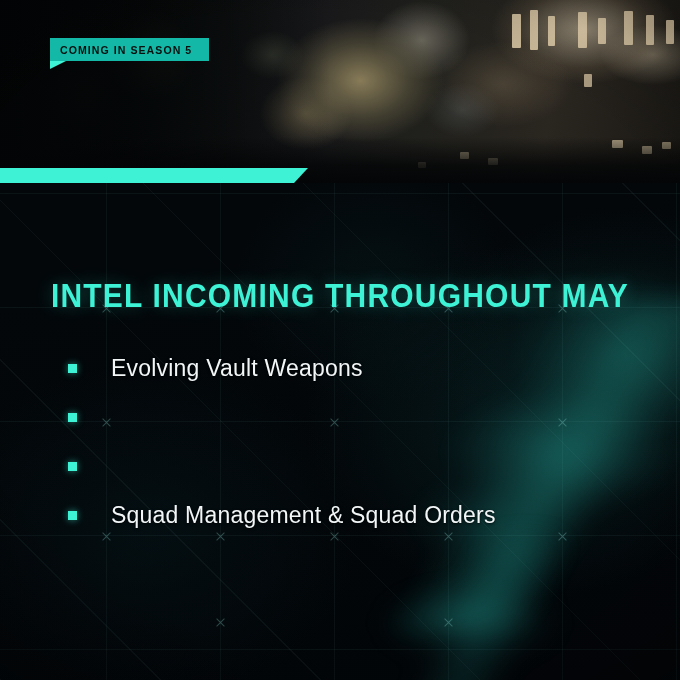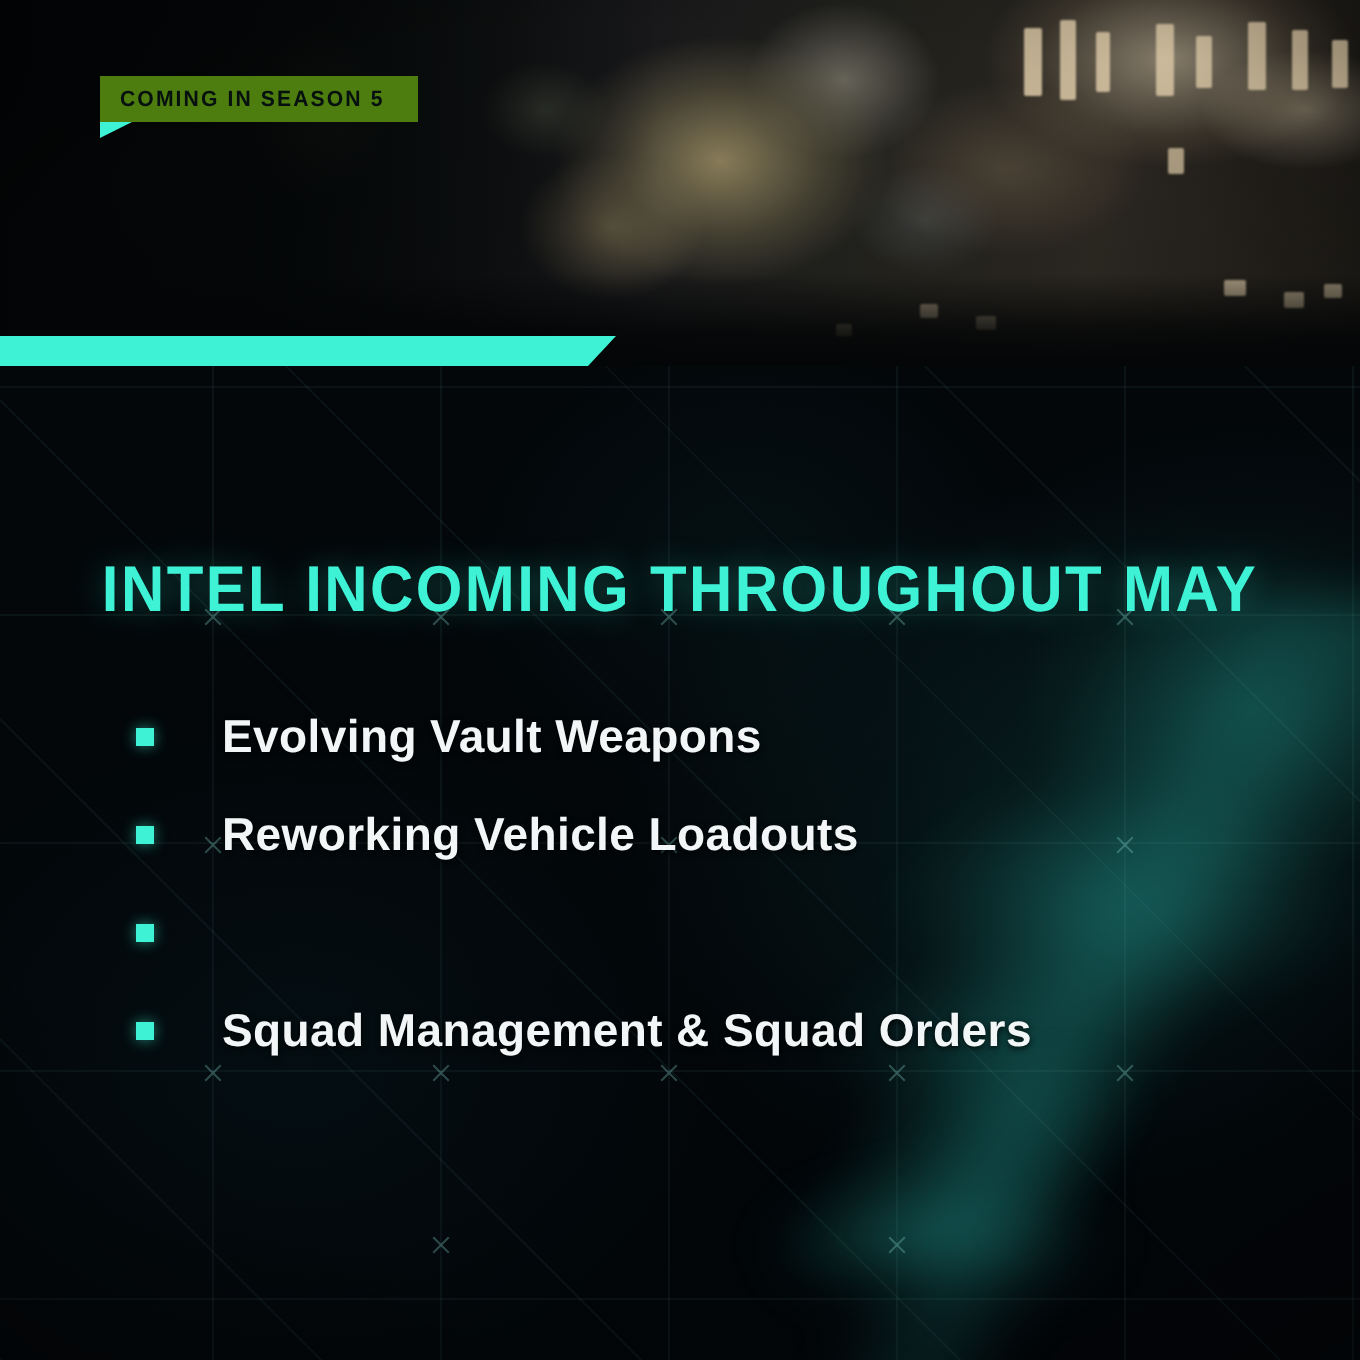--- a/index.html
+++ b/index.html
@@ -110,21 +110,21 @@
   }
   .hero-bottom-fade {
     position:absolute; left:0; bottom:0; width:680px; height:46px;
     background:linear-gradient(to bottom, rgba(0,0,0,0) 0%, rgba(2,4,5,.80) 62%, #030507 100%);
   }
 
   
   .season-badge {
     position:absolute; left:50px; top:38px;
     height:23px;
-    background:#4d7c0f;
+    background:#14b8a6;
     display:flex; align-items:center;
     padding:0 11px 0 10px;
     z-index:6;
   }
   .season-badge .txt {
     font-family:"Liberation Sans", sans-serif;
     font-size:11px; font-weight:bold;
     letter-spacing:1.1px;
     color:#05100f;
     white-space:nowrap;
@@ -196,21 +196,21 @@
   .bullet-sq {
     width:9px; height:9px;
     background:#3ef2d6;
     flex:0 0 9px;
     margin-right:34px;
     box-shadow:0 0 7px rgba(62,242,214,.55);
   }
   .bullet-txt {
     font-family:"Liberation Sans", sans-serif;
     font-size:23px;
-    font-weight:bold;
+    font-weight:normal;
     color:#f2f6f7;
     letter-spacing:.2px;
     white-space:nowrap;
     text-shadow:0 1px 3px rgba(0,0,0,.85);
   }
 
   
   .qol-badge {
     position:absolute; left:575px; top:619px;
     width:83px; height:42px;
@@ -325,21 +325,20 @@
 
   <div class="section-title">INTEL INCOMING THROUGHOUT MAY</div>
 
   <div class="bullets">
     <div class="bullet-row">
       <span class="bullet-sq"></span>
       <span class="bullet-txt">Evolving Vault Weapons</span>
     </div>
     <div class="bullet-row">
       <span class="bullet-sq"></span>
-      <span class="bullet-txt">Reworking Vehicle Loadouts</span>
     </div>
     <div class="bullet-row">
       <span class="bullet-sq"></span>
     </div>
     <div class="bullet-row">
       <span class="bullet-sq"></span>
       <span class="bullet-txt">Squad Management &amp; Squad Orders</span>
     </div>
   </div>
 

